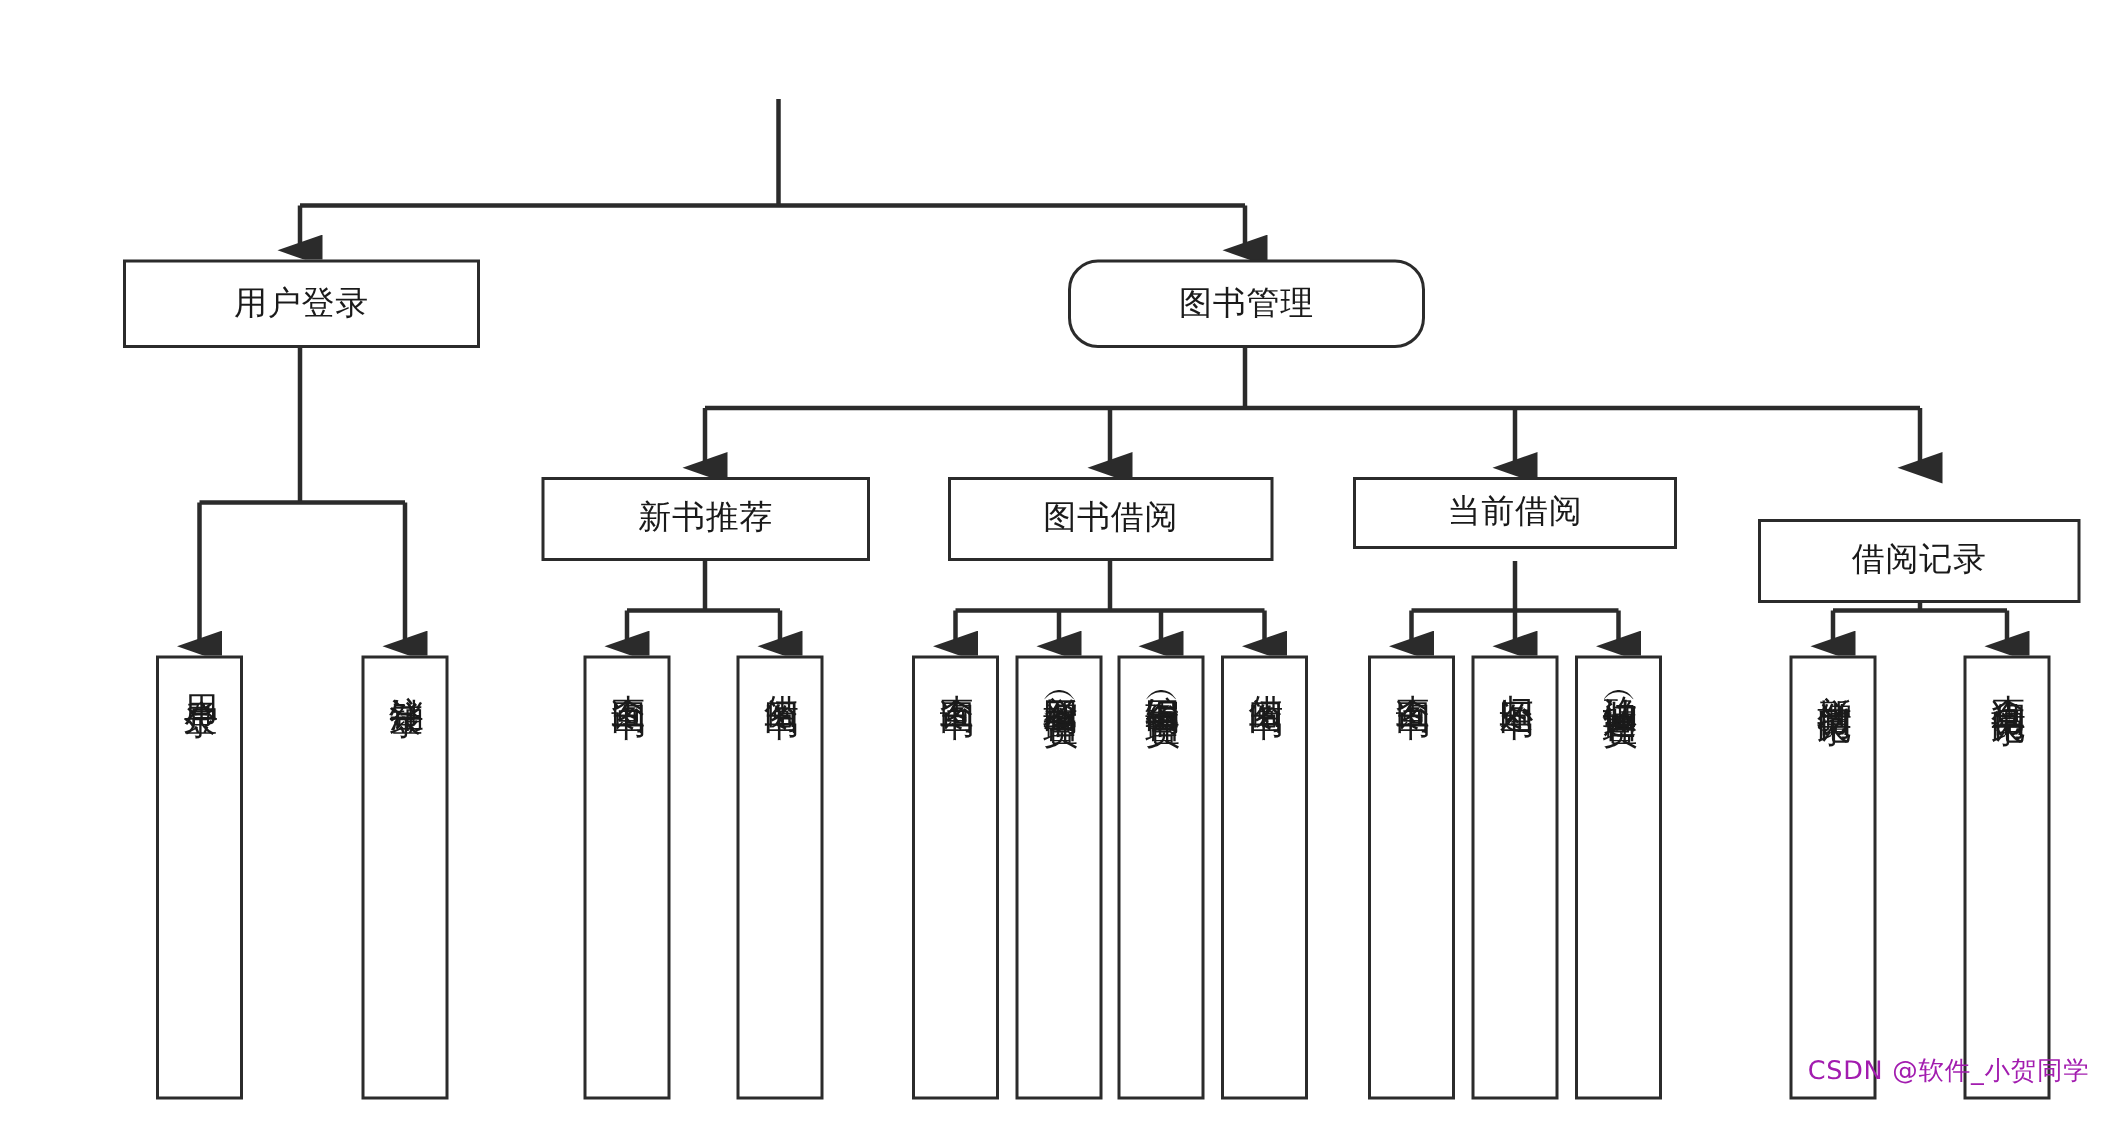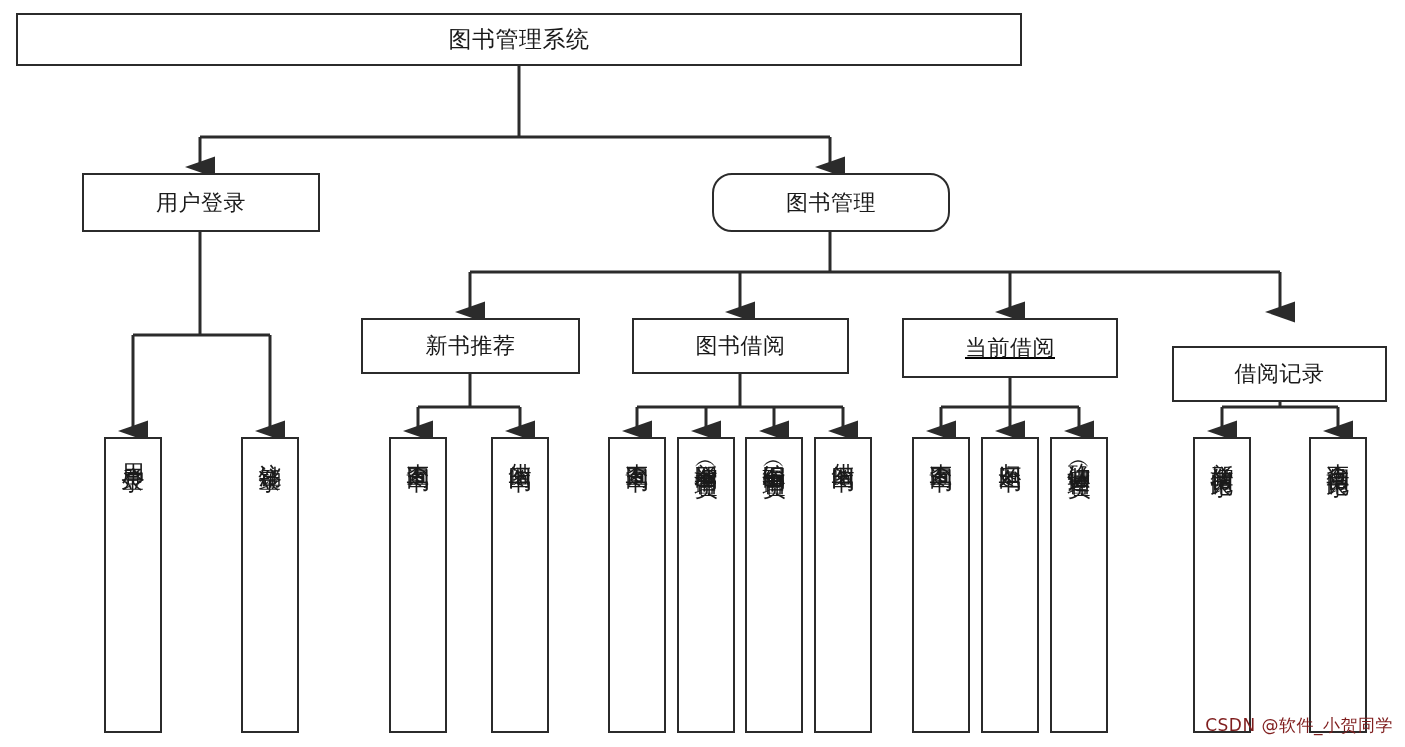--- a/index.html
+++ b/index.html
@@ -64,23 +64,23 @@
     letter-spacing: 2.5px;
     white-space: nowrap;
     margin-top: 4px;
   }
   .node.vert.two-col .node-label {
     letter-spacing: 2px;
   }
   #watermark {
     position: absolute;
     right: 12px;
-    bottom: 10px;
+    bottom: 22px;
     font-size: 17px;
-    color: #7f1d1d;
+    color: #a21caf;
     letter-spacing: 0.5px;
     z-index: 5;
     user-select: none;
   }
 </style>
 </head>
 <body>
 
 <div id="diagram-canvas">
 
@@ -127,38 +127,35 @@
       <path d="M 1010 407 L 1010 430" marker-end="url(#arrowhead)"></path>
       <path d="M 1079 407 L 1079 430" marker-end="url(#arrowhead)"></path>
 
       <path d="M 1280 374 L 1280 407"></path>
       <path d="M 1222 407 L 1338 407"></path>
       <path d="M 1222 407 L 1222 430" marker-end="url(#arrowhead)"></path>
       <path d="M 1338 407 L 1338 430" marker-end="url(#arrowhead)"></path>
     </g>
   </svg>
 
-  <div class="node horiz root" style="left:16px; top:13px; width:1006px; height:53px;">
-    <span class="node-label">图书管理系统</span>
-  </div>
 
   <div class="node horiz" style="left:82px; top:173px; width:238px; height:59px;">
     <span class="node-label">用户登录</span>
   </div>
   <div class="node horiz" style="left:712px; top:173px; width:238px; height:59px;border-radius:20px;">
     <span class="node-label">图书管理</span>
   </div>
 
   <div class="node horiz" style="left:361px; top:318px; width:219px; height:56px;">
     <span class="node-label">新书推荐</span>
   </div>
   <div class="node horiz" style="left:632px; top:318px; width:217px; height:56px;">
     <span class="node-label">图书借阅</span>
   </div>
-  <div class="node horiz" style="left:902px; top:318px; width:216px; height:60px;text-decoration:underline;">
+  <div class="node horiz" style="left:902px; top:318px; width:216px; height:48px;">
     <span class="node-label">当前借阅</span>
   </div>
   <div class="node horiz" style="left:1172px; top:318px; width:215px; height:56px;margin-top:28px;">
     <span class="node-label">借阅记录</span>
   </div>
 
   <div class="node vert" style="left:104px; top:437px; width:58px; height:296px;">
     <span class="node-label">用户登录</span>
   </div>
   <div class="node vert" style="left:241px; top:437px; width:58px; height:296px;">

